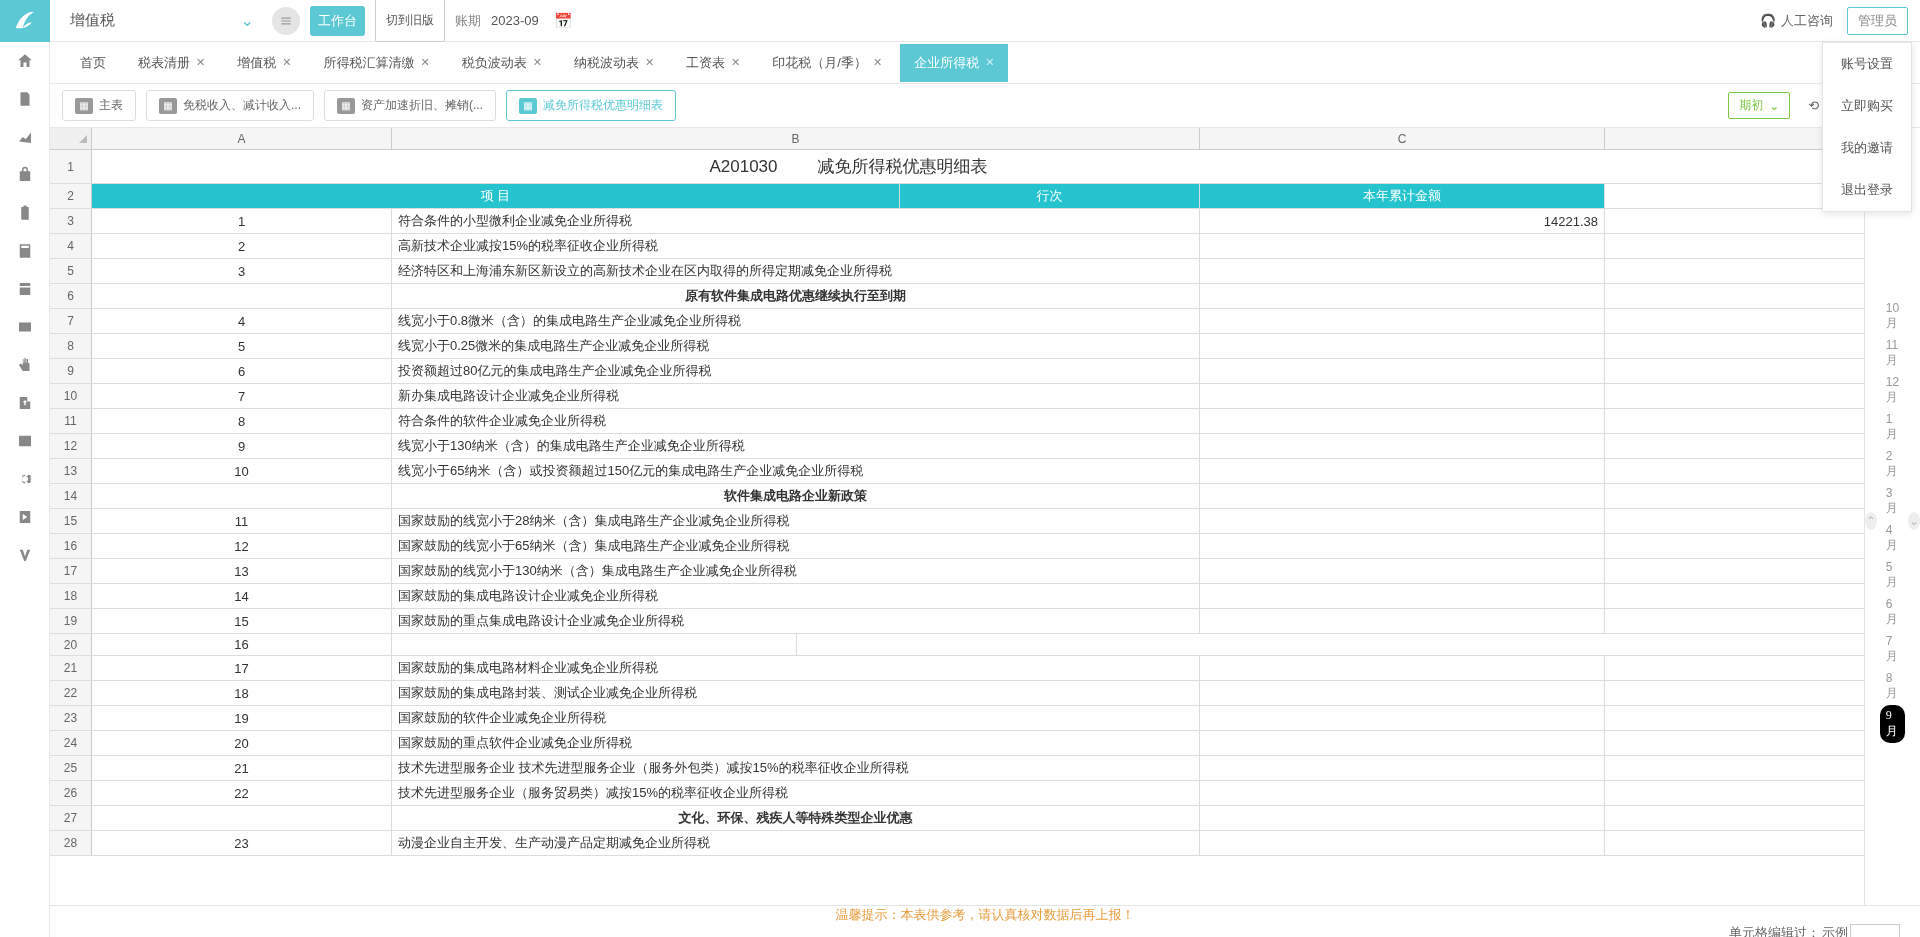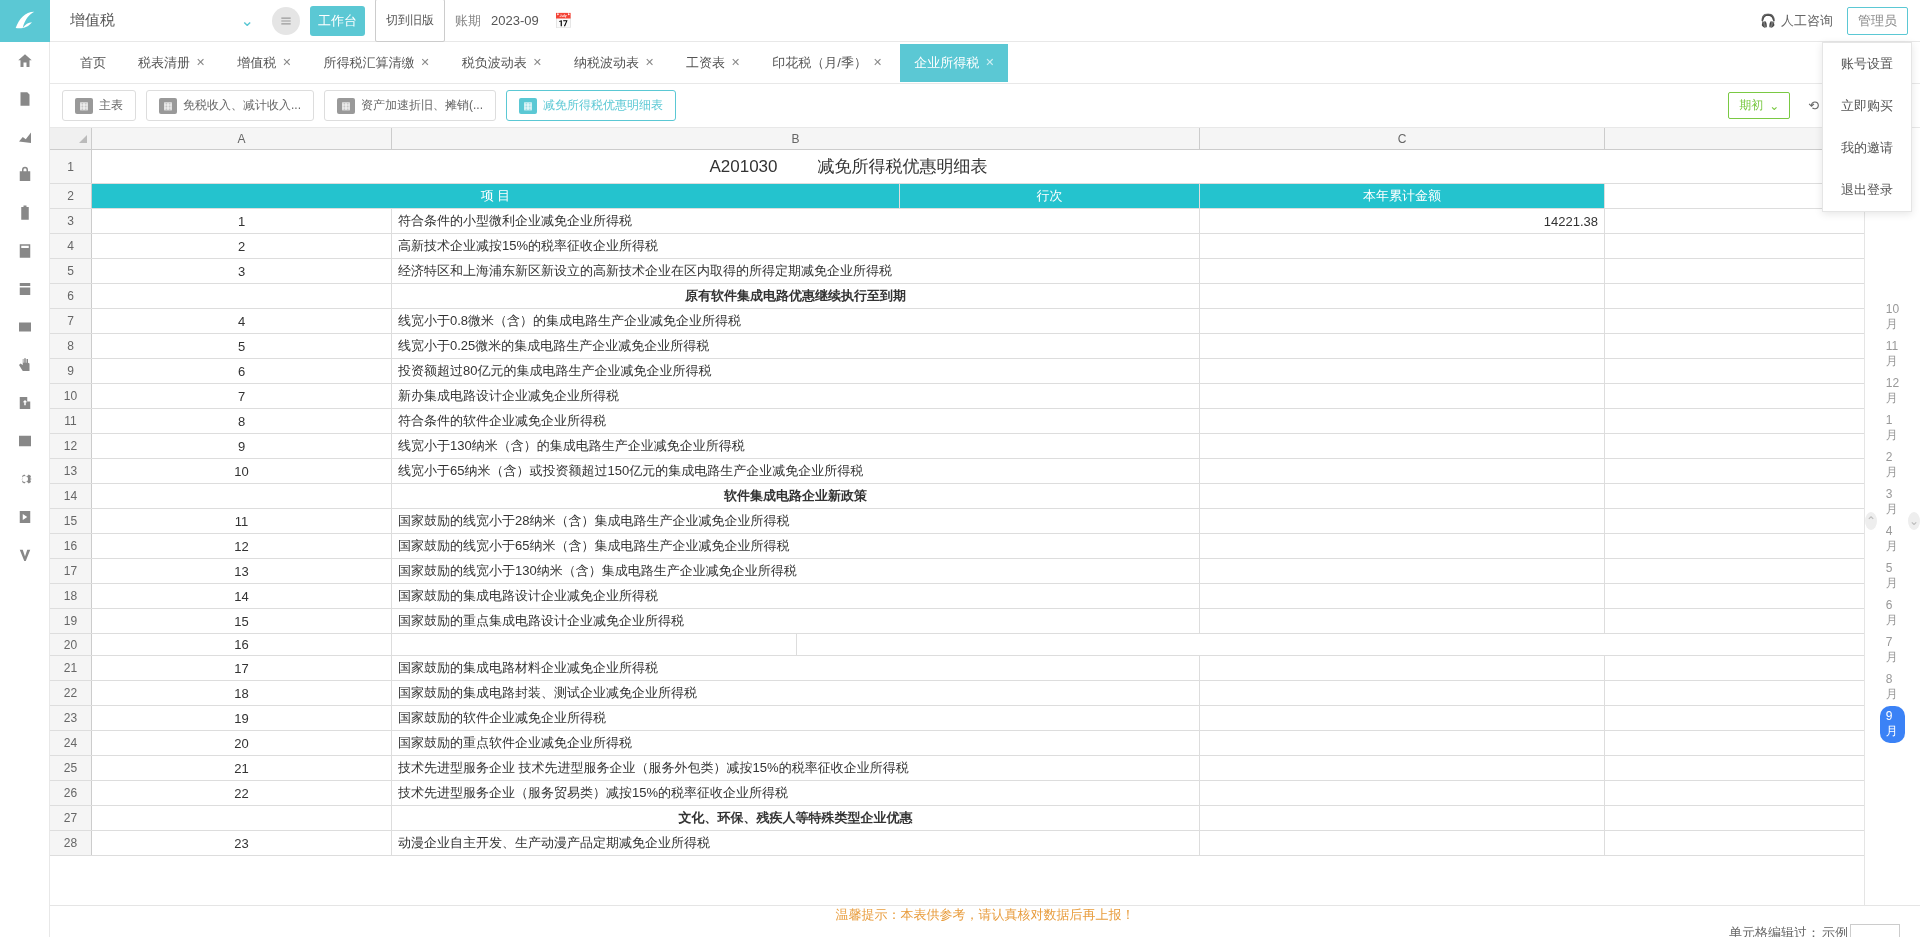--- a/index.html
+++ b/index.html
@@ -49,21 +49,21 @@
 .cell{border-right:1px solid #ddd;padding:3px 6px;font-size:13px;display:flex;align-items:center;overflow:hidden;}
 .cell.col-A{justify-content:center;}
 .cell.col-C{justify-content:flex-end;}
 .row.title{height:34px;}
 .row.title .cell{font-size:17px;justify-content:center;border-right:none;}
 .row.title .cell.col-B{width:1513px;}
 .row.header-row .cell{background:#24c3ce;color:#fff;justify-content:center;font-weight:500;}
 .row.section .cell.col-B{font-weight:600;justify-content:center;}
 .month-rail{width:56px;background:#fff;border-left:1px solid #e5e5e5;display:flex;flex-direction:row;align-items:center;padding-top:8px;gap:3px;position:relative;}
 .month-item{font-size:12px;color:#999;padding:3px 6px;cursor:pointer;border-radius:10px;}
-.month-item.active{background:#3b82f6;color:#fff;}
+.month-item.active{background:#000000;color:#fff;font-family:Liberation Serif, serif;}
 .year-badge{position:absolute;left:-16px;top:62px;background:#7ac943;color:#fff;font-size:11px;padding:1px 6px;border-radius:3px;}
 .rail-arrow{color:#bbb;background:#eee;border-radius:50%;width:18px;height:18px;display:flex;align-items:center;justify-content:center;font-size:12px;cursor:pointer;}
 .footer{height:32px;border-top:1px solid #e5e5e5;display:flex;align-items:center;padding:0 20px;font-size:13px;flex-direction:column;}
 .tip{color:#e89c3c;}
 .footer-right{margin-left:auto;display:flex;align-items:center;gap:2px;color:#666;}
 .example-box{border:1px solid #ccc;width:50px;height:18px;background:#fff;}
 </style>
 </head>
 <body>
 

